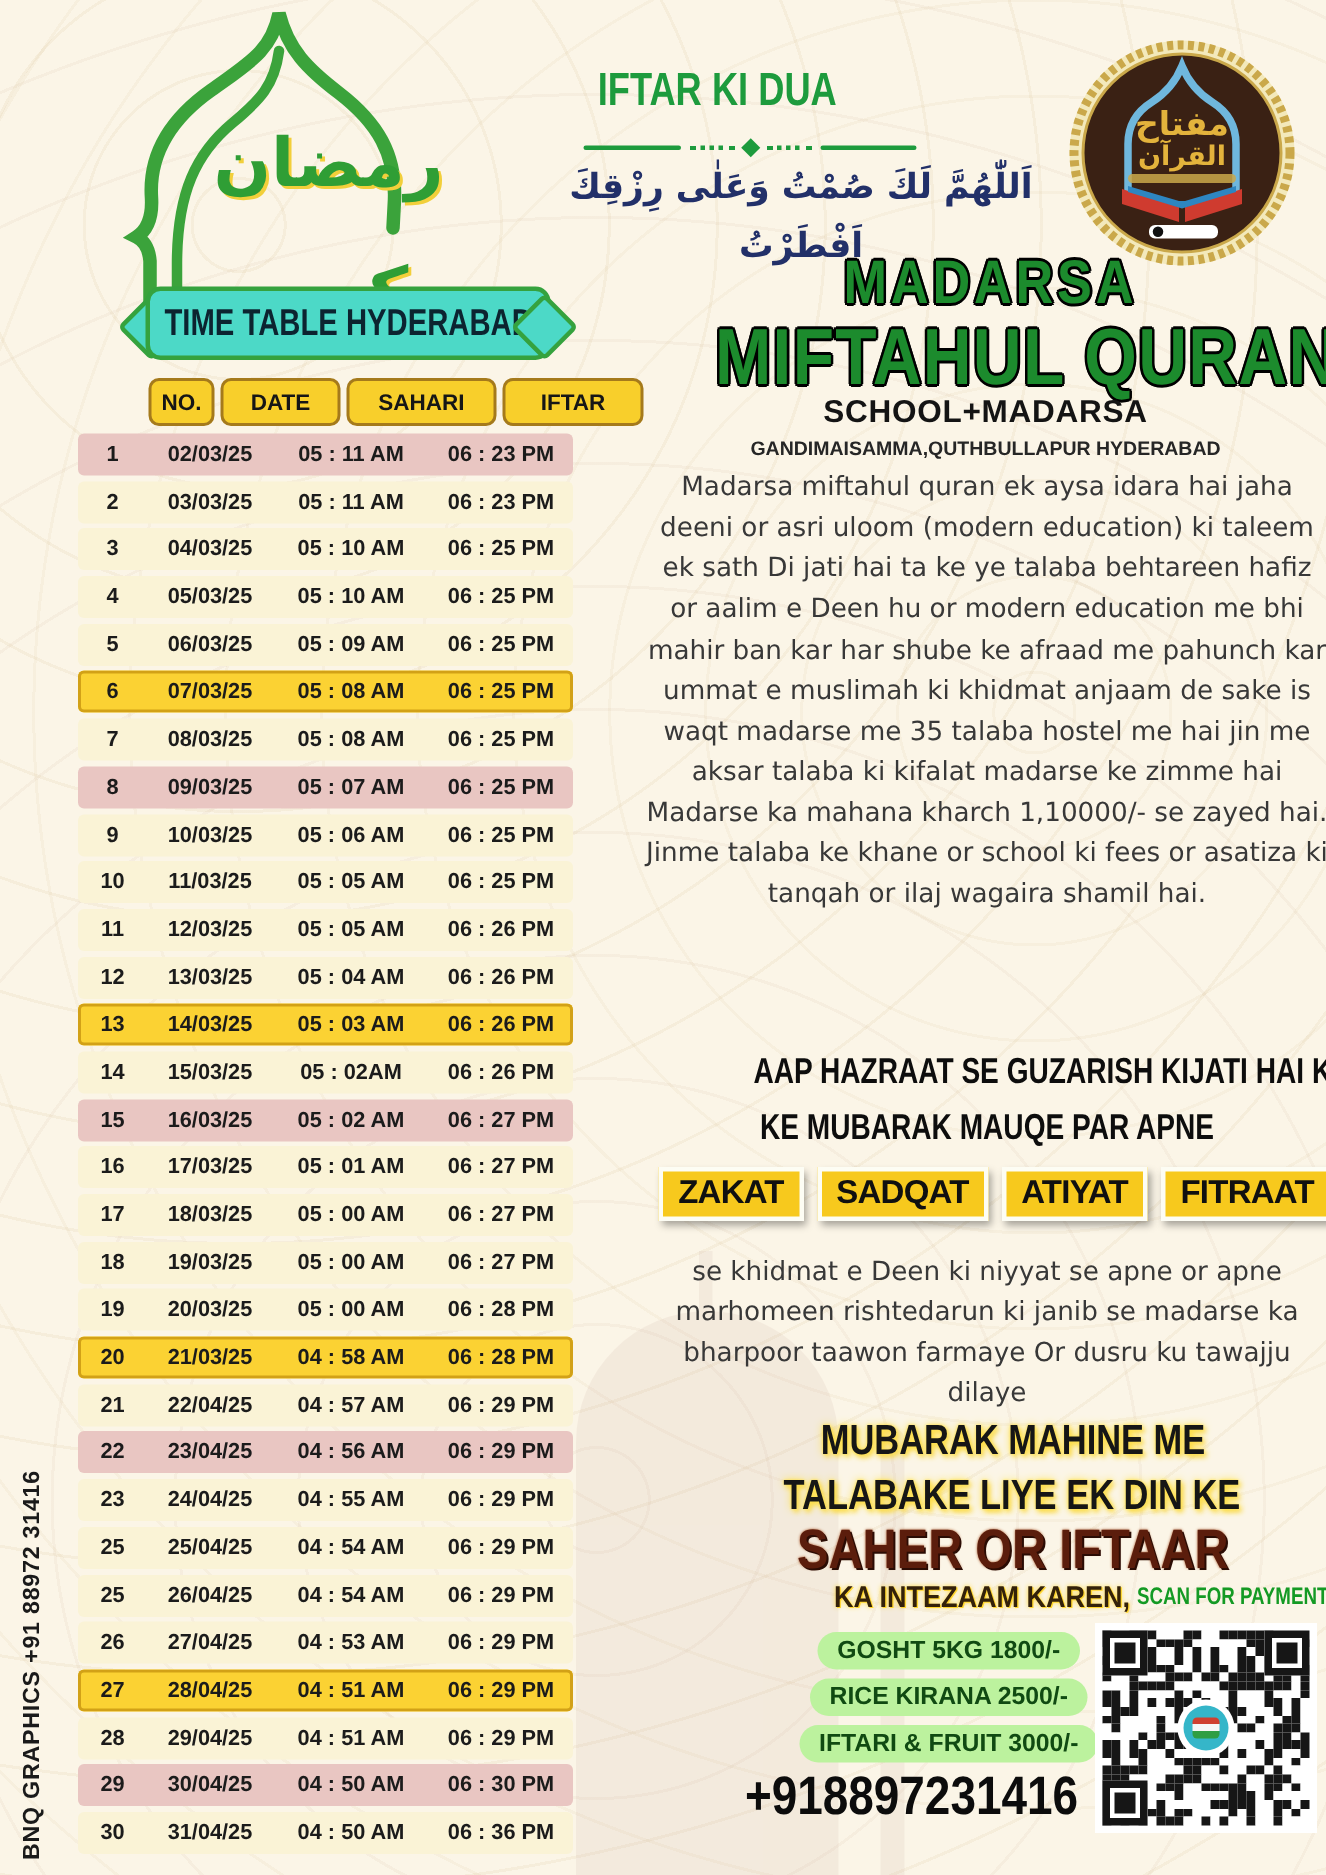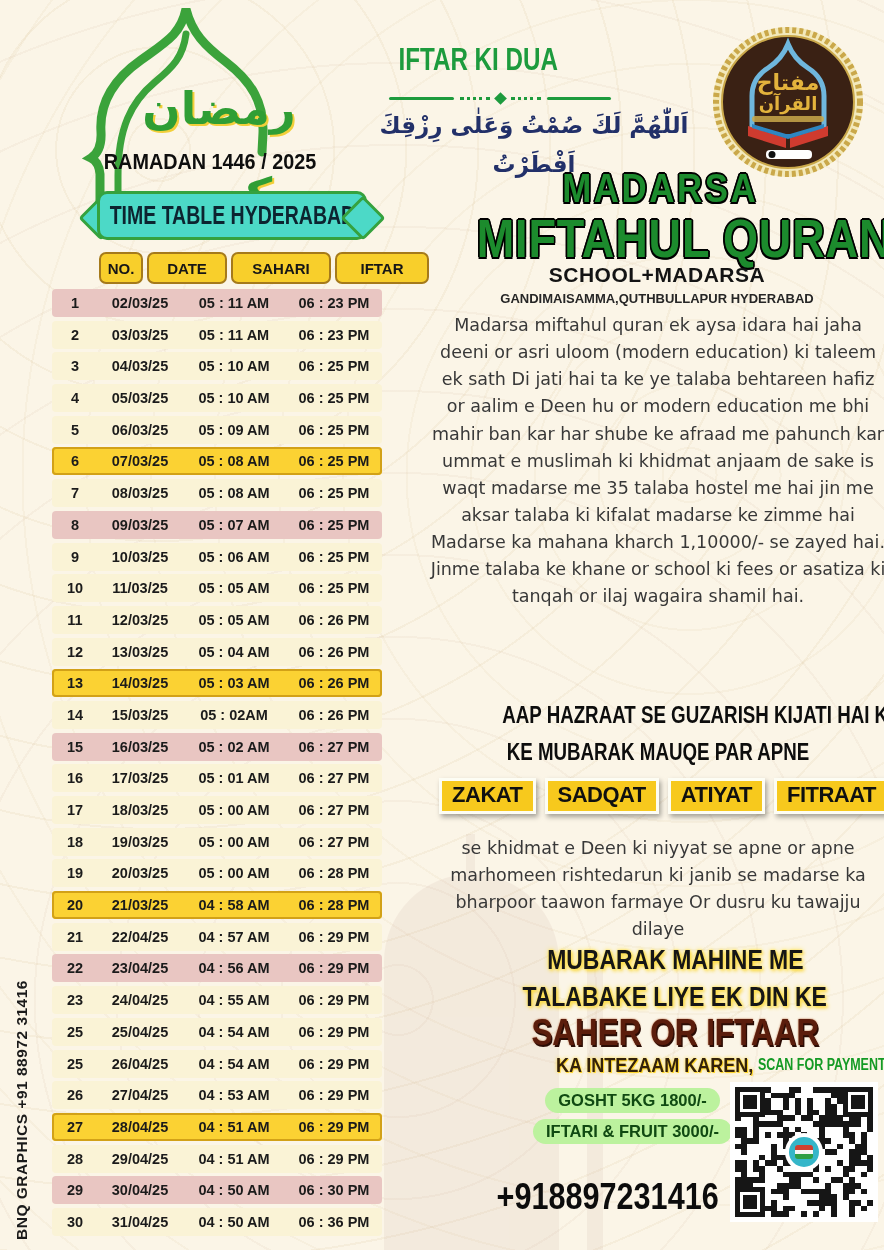--- a/index.html
+++ b/index.html
@@ -107,23 +107,20 @@
     <div class="wm-spire"></div>
       <div class="wm-dome"></div>
       <div class="wm-minaret"></div>
   </div>
 
   <svg class="abs dome-svg" viewBox="0 0 292 236">
     <path d="M66,230 L66,172 Q65,160 57,156 Q68,149 67,130 C65,100 80,77 107,58 C132,40 147,32 152,7 C158,31 171,44 192,60 C218,80 230,101 229,131 L228,150" fill="none" stroke="#3ba33b" stroke-width="9" stroke-linecap="round"></path>
     <path d="M84,214 L84,174 C84,126 97,100 121,80 C139,65 149,55 152,32" fill="none" stroke="#3ba33b" stroke-width="7" stroke-linecap="round"></path>
   </svg>
   <div class="abs calligraphy">رمضان كريم</div>
-  <div class="abs year">
-    <span class="cx90">RAMADAN 1446 / 2025</span>
-  </div>
   <div class="abs banner">
     <div class="banner-core">
       <span class="cx78">TIME TABLE HYDERABAD</span>
     </div>
   </div>
 
   <div class="abs table">
     <div class="thead">
       <div class="th">NO.</div>
       <div class="th">DATE</div>
@@ -369,20 +366,21 @@
   <div class="abs para para4">se khidmat e Deen ki niyyat se apne or apne marhomeen rishtedarun ki janib se madarse ka bharpoor taawon farmaye Or dusru ku tawajju dilaye</div>
 
   <div class="abs hl2 glow"><span class="cx82">TALABAKE LIYE EK DIN KE</span></div>
   <div class="abs hl1 glow"><span class="cx82">MUBARAK MAHINE ME</span></div>
   <div class="abs hl3"><span class="cx85">SAHER OR IFTAAR</span></div>
   <div class="abs intezaam"><span class="cx90">KA INTEZAAM KAREN,</span></div>
   <div class="abs scan"><span class="cx78">SCAN FOR PAYMENT</span></div>
 
   <div class="abs pills">
     <div class="pill">GOSHT 5KG 1800/-</div>
+      <div class="pill">RICE KIRANA 2500/-</div>
       <div class="pill">IFTARI &amp; FRUIT 3000/-</div>
   </div>
 
   <div class="abs phone"><span class="cx85">+918897231416</span></div>
 
   <div class="abs qr">
     <div class="qr-grid">
         <div class="qb"></div>
         <div class="qw"></div>
         <div class="qw"></div>

